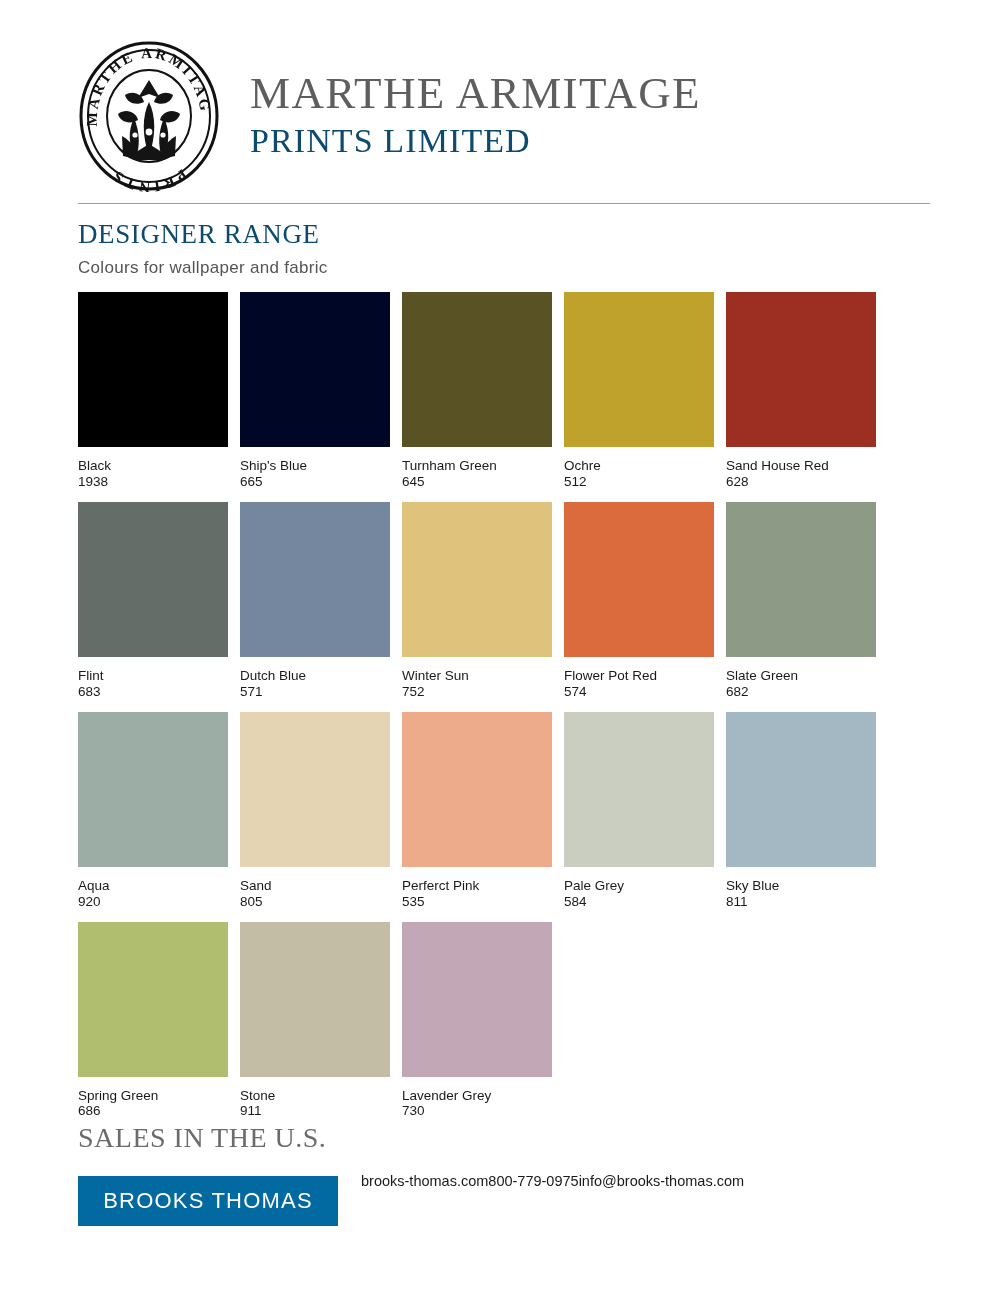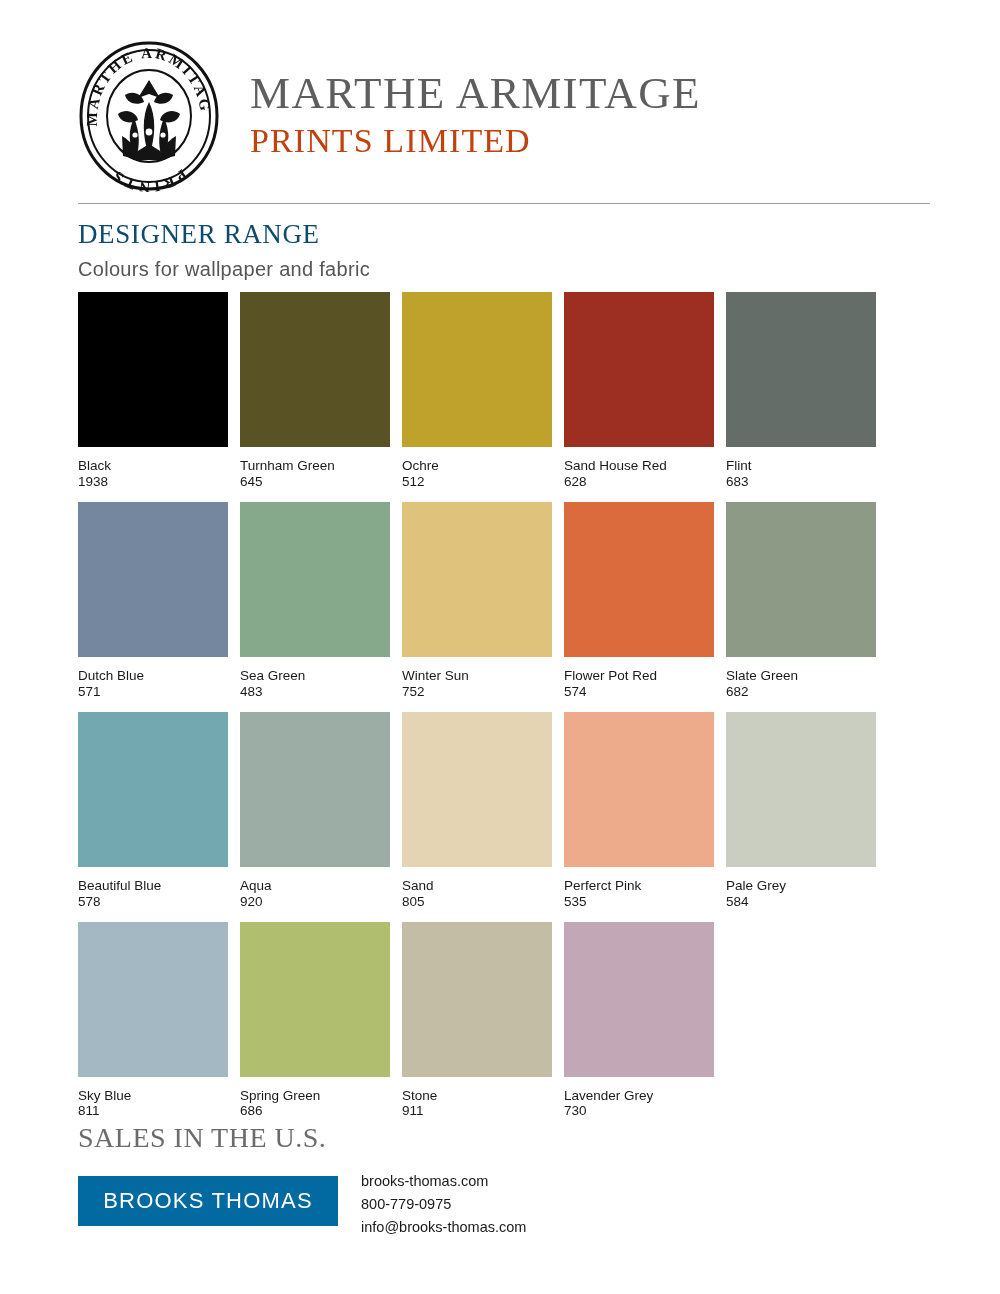--- a/index.html
+++ b/index.html
@@ -44,21 +44,21 @@
     font-size: 45px;
     letter-spacing: 1.4px;
     color: #5e5e5e;
     line-height: 1.15;
     white-space: nowrap;
   }
   .brand-line2 {
     font-family: "Liberation Serif", serif;
     font-size: 34px;
     letter-spacing: 1.1px;
-    color: #c2410c;
+    color: #0c4a6e;
     line-height: 1.25;
     white-space: nowrap;
   }
 
   .header-rule {
     position: absolute;
     left: 78px;
     top: 203px;
     width: 852px;
     height: 1px;
@@ -73,21 +73,21 @@
     font-family: "Liberation Serif", serif;
     font-size: 27px;
     letter-spacing: 0.6px;
     color: #0c4a6e;
     white-space: nowrap;
   }
   .section-sub {
     position: absolute;
     left: 78px;
     top: 258px;
-    font-size: 20px;
+    font-size: 17px;
     letter-spacing: 0.3px;
     color: #555555;
     white-space: nowrap;
   }
 
   
   .swatch-grid {
     position: absolute;
     left: 78px;
     top: 292px;
@@ -143,21 +143,21 @@
     color: #ffffff;
     font-size: 22px;
     letter-spacing: 1.2px;
     white-space: nowrap;
   }
   .contact-block {
     position: absolute;
     left: 361px;
     top: 1170px;
     display: flex;
-    flex-direction: column;
+    flex-direction: row;
   }
   .contact-line {
     font-size: 14.5px;
     color: #1a1a1a;
     line-height: 23px;
     white-space: nowrap;
   }
 </style>
 </head>
 <body>
@@ -216,20 +216,25 @@
 <div class="section-title">DESIGNER RANGE</div>
 <div class="section-sub">Colours for wallpaper and fabric</div>
 
 <div class="swatch-grid">
     <div class="swatch-cell">
       <div class="swatch-chip" style="background: rgb(0, 0, 0);"></div>
       <div class="swatch-name">Black</div>
       <div class="swatch-code">1938</div>
     </div>
     <div class="swatch-cell">
+      <div class="swatch-chip" style="background: rgb(0, 7, 38);"></div>
+      <div class="swatch-name">Ship's Blue</div>
+      <div class="swatch-code">665</div>
+    </div>
+    <div class="swatch-cell">
       <div class="swatch-chip" style="background: rgb(88, 82, 36);"></div>
       <div class="swatch-name">Turnham Green</div>
       <div class="swatch-code">645</div>
     </div>
     <div class="swatch-cell">
       <div class="swatch-chip" style="background: rgb(191, 162, 44);"></div>
       <div class="swatch-name">Ochre</div>
       <div class="swatch-code">512</div>
     </div>
     <div class="swatch-cell">
@@ -241,43 +246,33 @@
       <div class="swatch-chip" style="background: rgb(100, 109, 104);"></div>
       <div class="swatch-name">Flint</div>
       <div class="swatch-code">683</div>
     </div>
     <div class="swatch-cell">
       <div class="swatch-chip" style="background: rgb(117, 135, 158);"></div>
       <div class="swatch-name">Dutch Blue</div>
       <div class="swatch-code">571</div>
     </div>
     <div class="swatch-cell">
-      <div class="swatch-chip" style="background: rgb(134, 169, 140);"></div>
-      <div class="swatch-name">Sea Green</div>
-      <div class="swatch-code">483</div>
-    </div>
-    <div class="swatch-cell">
       <div class="swatch-chip" style="background: rgb(223, 195, 124);"></div>
       <div class="swatch-name">Winter Sun</div>
       <div class="swatch-code">752</div>
     </div>
     <div class="swatch-cell">
       <div class="swatch-chip" style="background: rgb(219, 106, 60);"></div>
       <div class="swatch-name">Flower Pot Red</div>
       <div class="swatch-code">574</div>
     </div>
     <div class="swatch-cell">
       <div class="swatch-chip" style="background: rgb(141, 154, 133);"></div>
       <div class="swatch-name">Slate Green</div>
       <div class="swatch-code">682</div>
-    </div>
-    <div class="swatch-cell">
-      <div class="swatch-chip" style="background: rgb(116, 168, 176);"></div>
-      <div class="swatch-name">Beautiful Blue</div>
-      <div class="swatch-code">578</div>
     </div>
     <div class="swatch-cell">
       <div class="swatch-chip" style="background: rgb(156, 173, 165);"></div>
       <div class="swatch-name">Aqua</div>
       <div class="swatch-code">920</div>
     </div>
     <div class="swatch-cell">
       <div class="swatch-chip" style="background: rgb(229, 212, 180);"></div>
       <div class="swatch-name">Sand</div>
       <div class="swatch-code">805</div>

